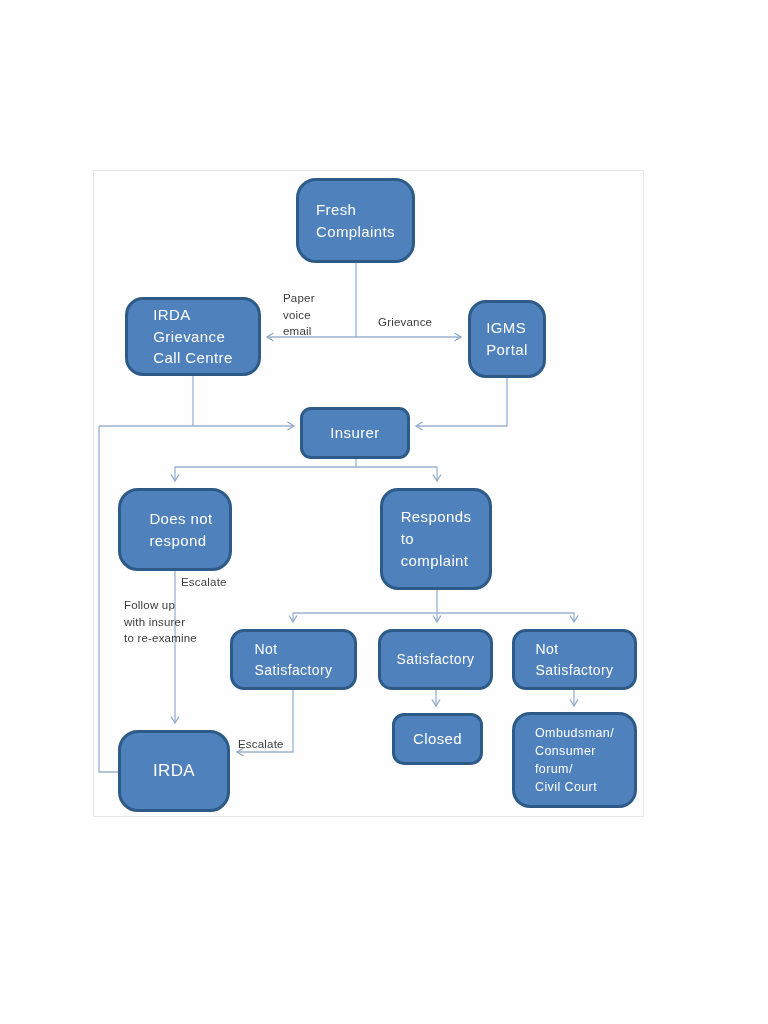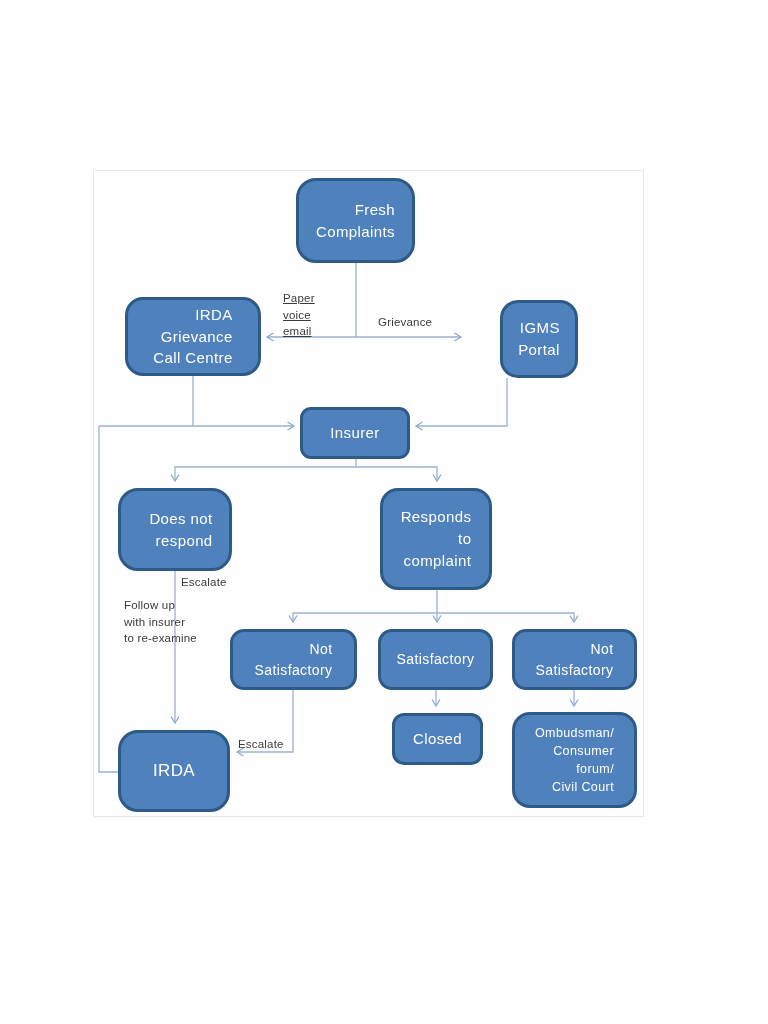--- a/index.html
+++ b/index.html
@@ -34,50 +34,50 @@
   }
   .node {
     position: absolute;
     background: #4f81bd;
     border: 3px solid #2d5a87;
     box-sizing: border-box;
     color: #ffffff;
     display: flex;
     align-items: center;
     justify-content: center;
-    text-align: right;
+    text-align: left;
     letter-spacing: 0.4px;
     line-height: 1.45;
   }
   .node span {
     white-space: pre-line;
   }
   .edge-label {
     position: absolute;
     color: #3b3b3b;
     font-size: 11.5px;
     line-height: 1.45;
     white-space: pre-line;
     letter-spacing: 0.2px;
   }
   
   #n-fresh        { left:296px; top:178px; width:119px; height:85px; border-radius:20px; font-size:15px; }
   #n-callcentre   { left:125px; top:297px; width:136px; height:79px; border-radius:18px; font-size:15px; }
-  #n-igms         { left:468px; top:300px; width:78px;  height:78px; border-radius:18px; font-size:15px;margin-left:32px; }
+  #n-igms         { left:468px; top:300px; width:78px;  height:78px; border-radius:18px; font-size:15px; }
   #n-insurer      { left:300px; top:407px; width:110px; height:52px; border-radius:11px; font-size:15px; }
   #n-noresponse   { left:118px; top:488px; width:114px; height:83px; border-radius:20px; font-size:15px;padding-left:12px; }
   #n-responds     { left:380px; top:488px; width:112px; height:102px; border-radius:18px; font-size:15px; }
   #n-notsat-left  { left:230px; top:629px; width:127px; height:61px; border-radius:14px; font-size:14px; }
   #n-satisfactory { left:378px; top:629px; width:115px; height:61px; border-radius:14px; font-size:14px; }
   #n-notsat-right { left:512px; top:629px; width:125px; height:61px; border-radius:14px; font-size:14px; }
   #n-closed       { left:392px; top:713px; width:91px;  height:52px; border-radius:12px; font-size:15px; }
   #n-ombudsman    { left:512px; top:712px; width:125px; height:96px; border-radius:18px; font-size:12.5px; }
   #n-irda         { left:118px; top:730px; width:112px; height:82px; border-radius:20px; font-size:17px; }
   
-  #l-paper    { left:283px; top:290px;text-decoration:underline; }
+  #l-paper    { left:283px; top:290px; }
   #l-internet { left:378px; top:314px; }
   #l-esc-top  { left:181px; top:574px; }
   #l-followup { left:100px; top:597px;margin-left:24px; }
   #l-esc-bot  { left:238px; top:736px; }
 </style>
 </head>
 <body>
 
 <div class="canvas">
 

